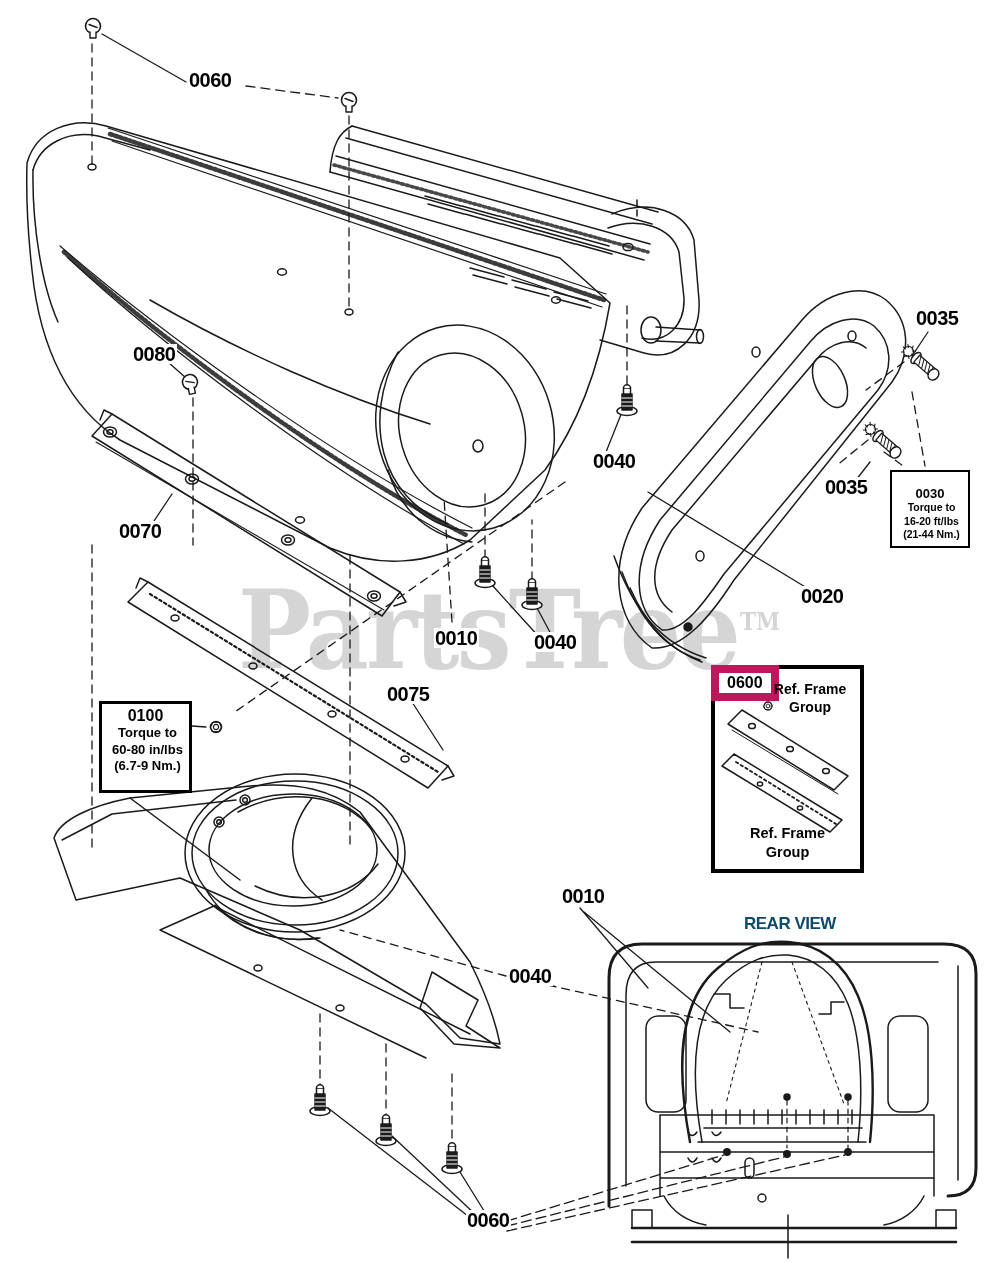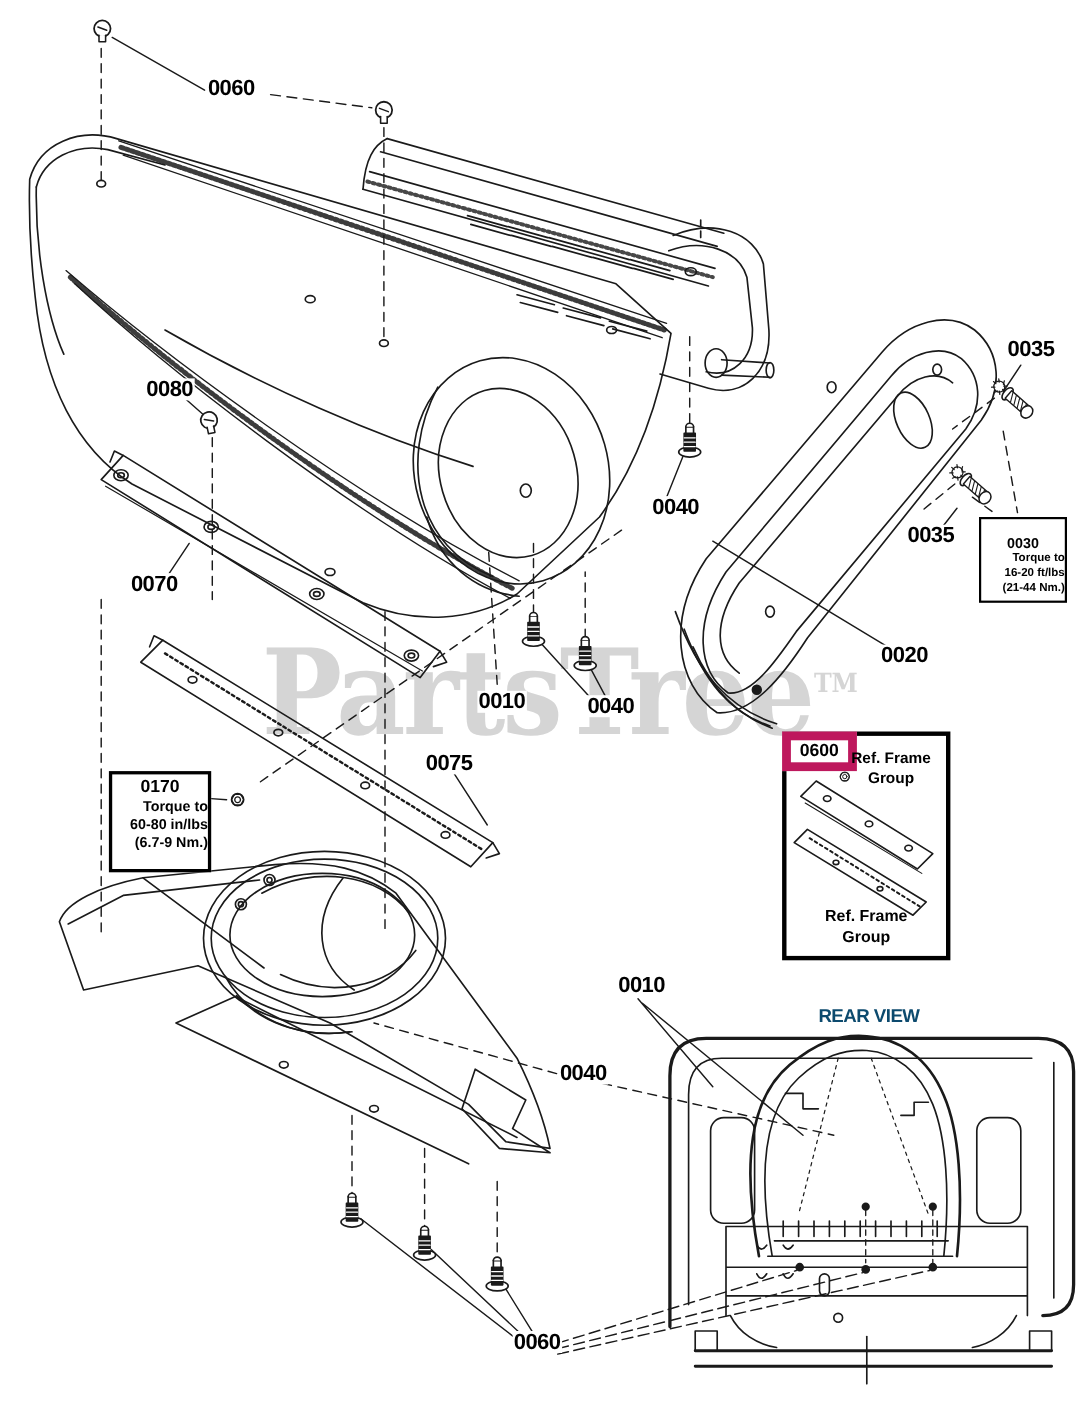--- a/index.html
+++ b/index.html
@@ -11,21 +11,21 @@
       font-family:"DejaVu Serif",serif;font-weight:bold;font-size:108px;
       color:#d5d5d5;letter-spacing:-3px;transform:scaleX(0.9);transform-origin:left top;}
   .wm-tm{font-size:24px;letter-spacing:0;vertical-align:38px;margin-left:2px;}
   
   .callout{position:absolute;font-weight:bold;font-size:20px;line-height:1;
            letter-spacing:-0.5px;color:#000;background:#fff;padding:0 1px;}
   
   .tbox{position:absolute;background:#fff;border:3px solid #000;color:#000;
         font-weight:bold;box-sizing:border-box;}
   .t-num{font-size:16px;text-align:center;margin-top:3px;}
-  .t-line{font-size:13px;line-height:1.28;text-align:right;padding-left:4px;white-space:nowrap;}
+  .t-line{font-size:13px;line-height:1.28;text-align:center;padding-left:4px;white-space:nowrap;}
   .tbox-sm{border-width:2.5px;}
   .tbox-sm .t-num{font-size:13px;margin-top:14px;}
   .tbox-sm .t-line{font-size:10.5px;line-height:1.3;padding-left:3px;}
   
   .refbox{position:absolute;left:711px;top:665px;width:153px;height:208px;
           border:4px solid #000;background:transparent;box-sizing:border-box;}
   .rb-num{position:absolute;left:-4px;top:-4px;border:8px solid #be185d;background:#fff;
           font-weight:bold;font-size:16px;padding:2px 8px;line-height:1;}
   .rb-cap-top{position:absolute;top:12px;right:2px;width:96px;text-align:center;
               font-weight:bold;font-size:14px;line-height:1.25;}
@@ -287,21 +287,21 @@
   <div class="callout" style="left:533px;top:632px">0040</div>
   <div class="callout" style="left:592px;top:451px">0040</div>
   <div class="callout" style="left:915px;top:308px">0035</div>
   <div class="callout" style="left:824px;top:477px">0035</div>
   <div class="callout" style="left:800px;top:586px">0020</div>
   <div class="callout" style="left:508px;top:966px">0040</div>
   <div class="callout" style="left:561px;top:886px">0010</div>
   <div class="callout" style="left:466px;top:1210px">0060</div>
 
   <div class="tbox" style="left:99px;top:701px;width:93px;height:92px">
-    <div class="t-num">0170</div>
+    <div class="t-num">0100</div>
     <div class="t-line">Torque to</div>
     <div class="t-line">60-80 in/lbs</div>
     <div class="t-line">(6.7-9 Nm.)</div>
   </div>
 
   <div class="tbox tbox-sm" style="left:890px;top:470px;width:80px;height:78px">
     <div class="t-num">0030</div>
     <div class="t-line">Torque to</div>
     <div class="t-line">16-20 ft/lbs</div>
     <div class="t-line">(21-44 Nm.)</div>

